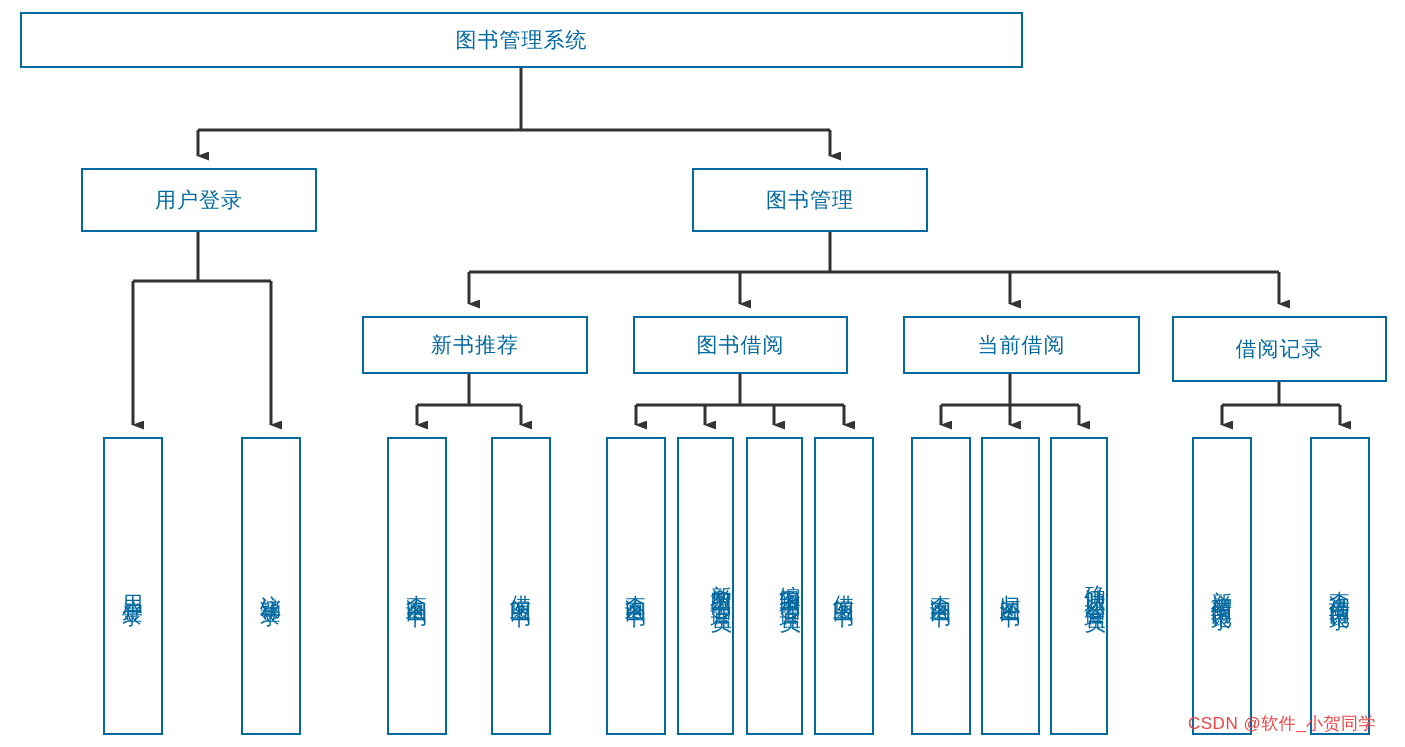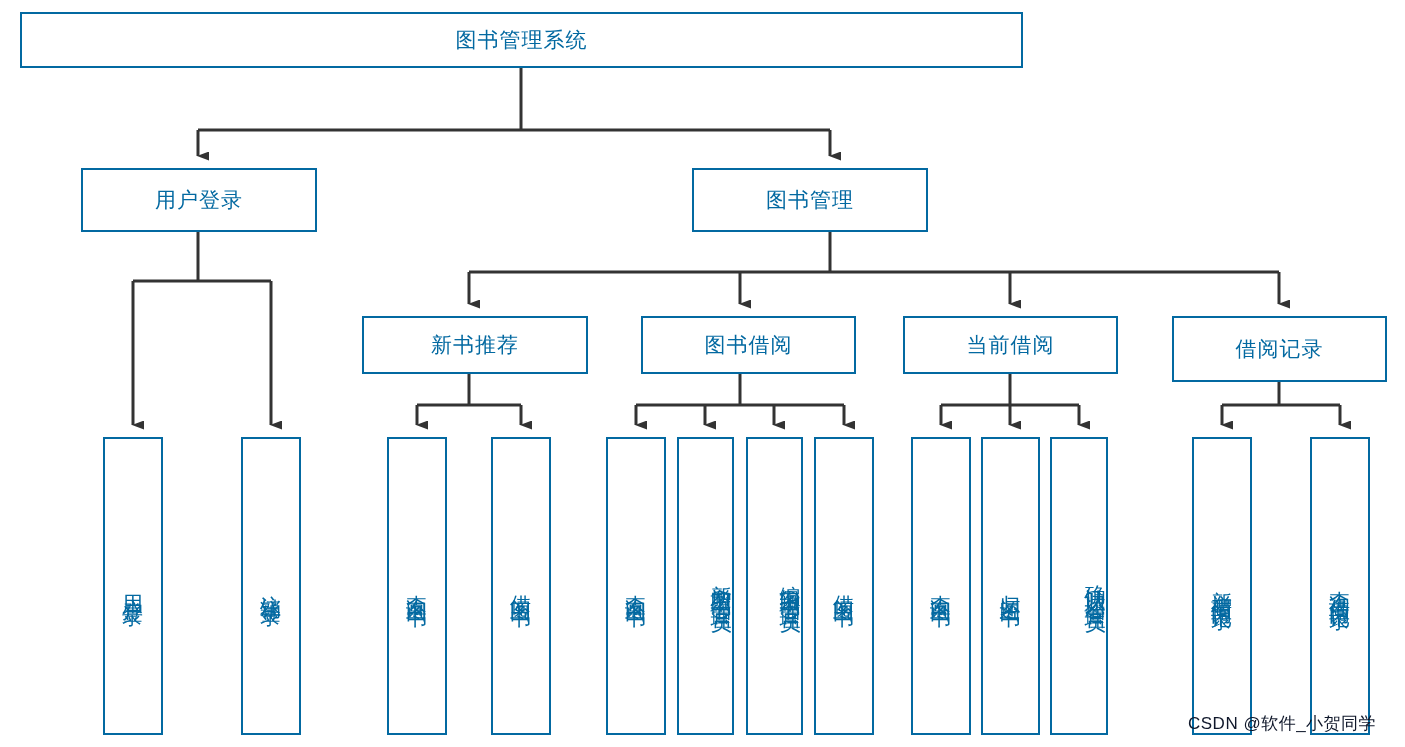--- a/index.html
+++ b/index.html
@@ -49,21 +49,21 @@
     line-height: 1;
   }
   .node.vert.top-align {
     align-items: flex-start;
   }
   .watermark {
     position: absolute;
     left: 1188px;
     top: 712px;
     font-size: 17px;
-    color: #0f172a;
+    color: #ef4444;
     white-space: nowrap;
     letter-spacing: 0.5px;
   }
 </style>
 </head>
 <body>
 
 <div id="canvas">
 
   <svg id="wires" viewBox="0 0 1405 747" width="1405" height="747" xmlns="http://www.w3.org/2000/svg">
@@ -115,22 +115,22 @@
       <path d="M1340,405 L1340,425" marker-end="url(#arw)"></path>
     </g>
   </svg>
 
   <div class="node horiz" style="left:20px; top:12px; width:1003px; height:56px;">图书管理系统</div>
 
   <div class="node horiz" style="left:81px; top:168px; width:236px; height:64px;">用户登录</div>
   <div class="node horiz" style="left:692px; top:168px; width:236px; height:64px;">图书管理</div>
 
   <div class="node horiz" style="left:362px; top:316px; width:226px; height:58px;text-align:center;">新书推荐</div>
-  <div class="node horiz" style="left:633px; top:316px; width:215px; height:58px;margin-left:8px;">图书借阅</div>
-  <div class="node horiz" style="left:903px; top:316px; width:215px; height:58px;">当前借阅</div>
+  <div class="node horiz" style="left:633px; top:316px; width:215px; height:58px;">图书借阅</div>
+  <div class="node horiz" style="left:903px; top:316px; width:237px; height:58px;">当前借阅</div>
   <div class="node horiz" style="left:1172px; top:316px; width:215px; height:66px;">借阅记录</div>
 
   <div class="node vert" style="left:103px; top:437px; width:60px; height:298px;">用户登录</div>
   <div class="node vert" style="left:241px; top:437px; width:60px; height:298px;">注销登录</div>
 
   <div class="node vert" style="left:387px; top:437px; width:60px; height:298px;">查询图书</div>
   <div class="node vert" style="left:491px; top:437px; width:60px; height:298px;">借阅图书</div>
 
   <div class="node vert" style="left:606px; top:437px; width:60px; height:298px;">查询图书</div>
   <div class="node vert top-align" style="left:677px; top:437px; width:57px; height:298px;">新增图书（管理员）</div>

